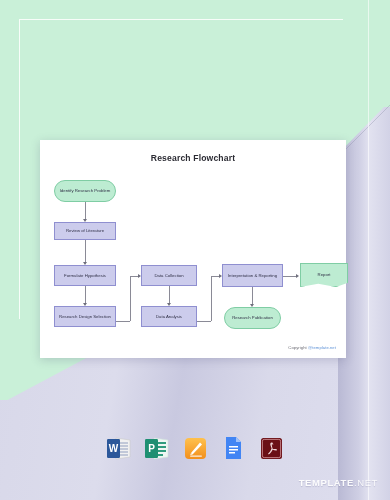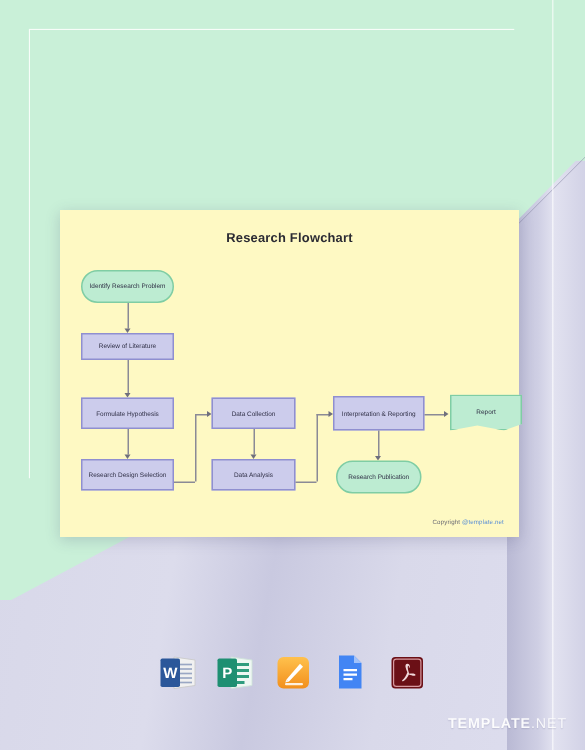--- a/index.html
+++ b/index.html
@@ -38,21 +38,21 @@
   }
   .diag-edge{
     position:absolute;right:0;top:100px;width:60px;height:70px;
     background:linear-gradient(135deg,transparent 49.4%,rgba(140,140,170,.55) 49.8%,transparent 50.4%);
     pointer-events:none;
   }
 
   
   .card{
     position:absolute;left:40px;top:140px;width:306px;height:218px;
-    background:#fef9c3;
+    background:#ffffff;
     box-shadow:0 2px 9px rgba(70,70,110,.22);
   }
   .card-title{
     position:absolute;left:0;right:0;top:13px;text-align:center;
     font-size:8.6px;font-weight:bold;color:#2b2b33;letter-spacing:.15px;
   }
   .copyright{
     position:absolute;right:10px;bottom:8px;
     font-size:4.1px;color:#6a6a72;letter-spacing:.1px;white-space:nowrap;
   }

